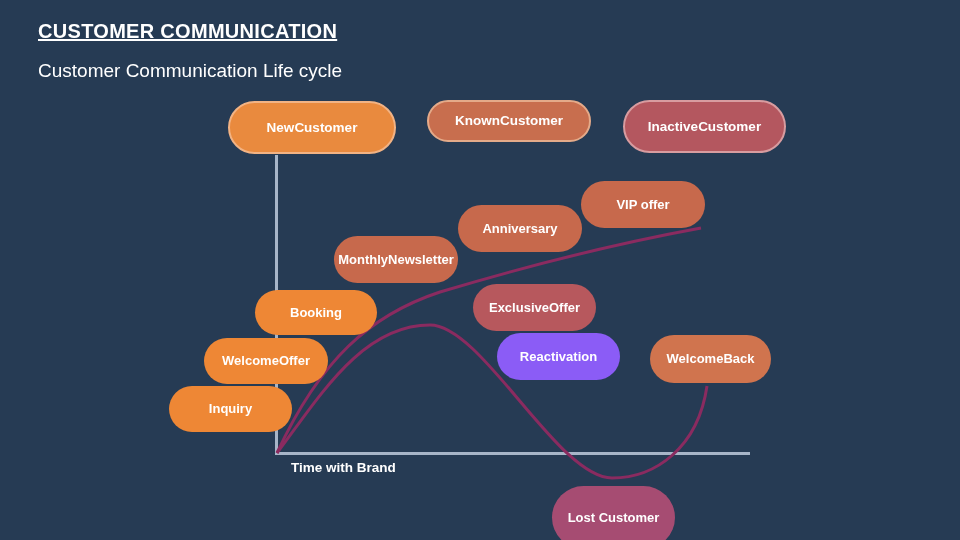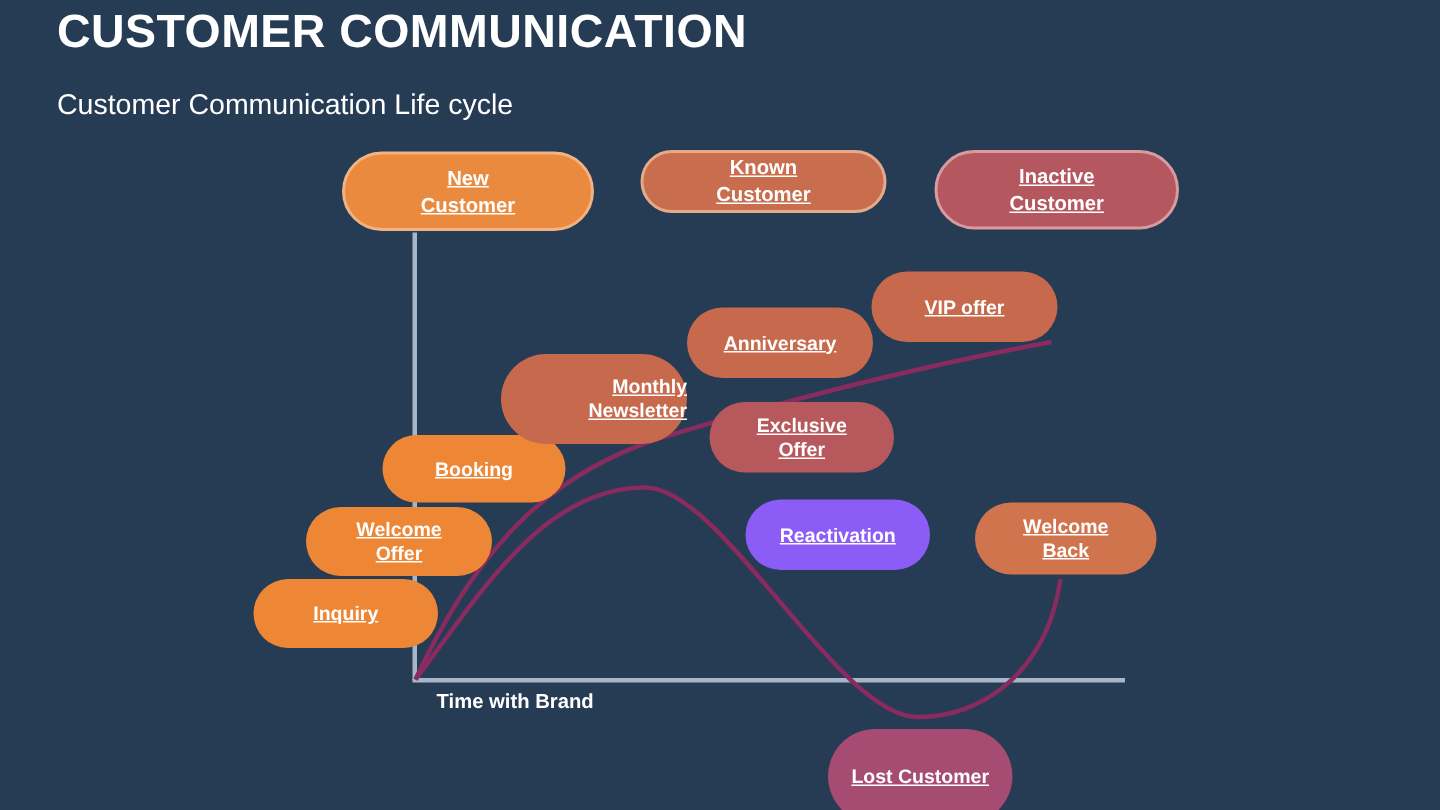--- a/index.html
+++ b/index.html
@@ -6,26 +6,27 @@
   .slide {
     position: relative;
     width: 960px;
     height: 540px;
     background: #263B54;
     font-family: "Liberation Sans", sans-serif;
     overflow: hidden;
   }
   .title {
     position: absolute;
-    left: 38px; top: 3px;
-    font-size: 31px;
+    left: 38px; top: 20px;
+    font-size: 20px;
     font-weight: bold;
     color: #ffffff;
     letter-spacing: 0.3px;
     white-space: nowrap;
+    text-decoration: underline;
   }
   .subtitle {
     position: absolute;
     left: 38px; top: 60px;
     font-size: 19px;
     font-weight: 400;
     color: #ffffff;
     white-space: nowrap;
   }
   .chart-svg {
@@ -39,42 +40,41 @@
     font-size: 13.5px;
     font-weight: 600;
     line-height: 16px;
   }
   .y-label { left: 196px; top: 188px; }
   .x-label { left: 291px; top: 460px; white-space: nowrap; }
   .pill {
     position: absolute;
     border-radius: 40px;
     display: flex;
-    flex-direction: column;
+    flex-direction: row;
     justify-content: center;
     align-items: center;
     color: #ffffff;
     font-weight: 700;
     font-size: 13px;
     line-height: 16px;
     text-align: center;
     box-sizing: border-box;
-    text-decoration: underline;
   }
   .pill-header { font-size: 13.5px; line-height: 18px; }
   .pill-new          { left: 228px; top: 101px; width: 168px; height: 53px; background: #E98A3E; border: 2.5px solid #F2B384; }
   .pill-known        { left: 427px; top: 100px; width: 164px; height: 42px; background: #C86E4E; border: 2.5px solid #E4AA89; }
   .pill-inactive     { left: 623px; top: 100px; width: 163px; height: 53px; background: #B4575F; border: 2.5px solid #D89CA0; }
   .pill-inquiry      { left: 169px; top: 386px; width: 123px; height: 46px; background: #EE8735; }
   .pill-welcome-offer{ left: 204px; top: 338px; width: 124px; height: 46px; background: #EE8735; }
   .pill-booking      { left: 255px; top: 290px; width: 122px; height: 45px; background: #EE8735; }
-  .pill-monthly      { left: 334px; top: 236px; width: 124px; height: 60px; background: #C7694C; align-items: flex-end; }
+  .pill-monthly      { left: 334px; top: 236px; width: 124px; height: 47px; background: #C7694C; }
   .pill-anniversary  { left: 458px; top: 205px; width: 124px; height: 47px; background: #C7694C; }
   .pill-vip          { left: 581px; top: 181px; width: 124px; height: 47px; background: #C7694C; }
-  .pill-exclusive    { left: 473px; top: 268px; width: 123px; height: 47px; background: #B7585D; }
+  .pill-exclusive    { left: 473px; top: 284px; width: 123px; height: 47px; background: #B7585D; }
   .pill-reactivation { left: 497px; top: 333px; width: 123px; height: 47px; background: #8b5cf6; }
   .pill-welcome-back { left: 650px; top: 335px; width: 121px; height: 48px; background: #D0744E; }
   .pill-lost         { left: 552px; top: 486px; width: 123px; height: 63px; background: #A64C72; }
 </style>
 </head>
 <body>
 
 <div class="slide">
 
   <div class="title">CUSTOMER COMMUNICATION</div>

